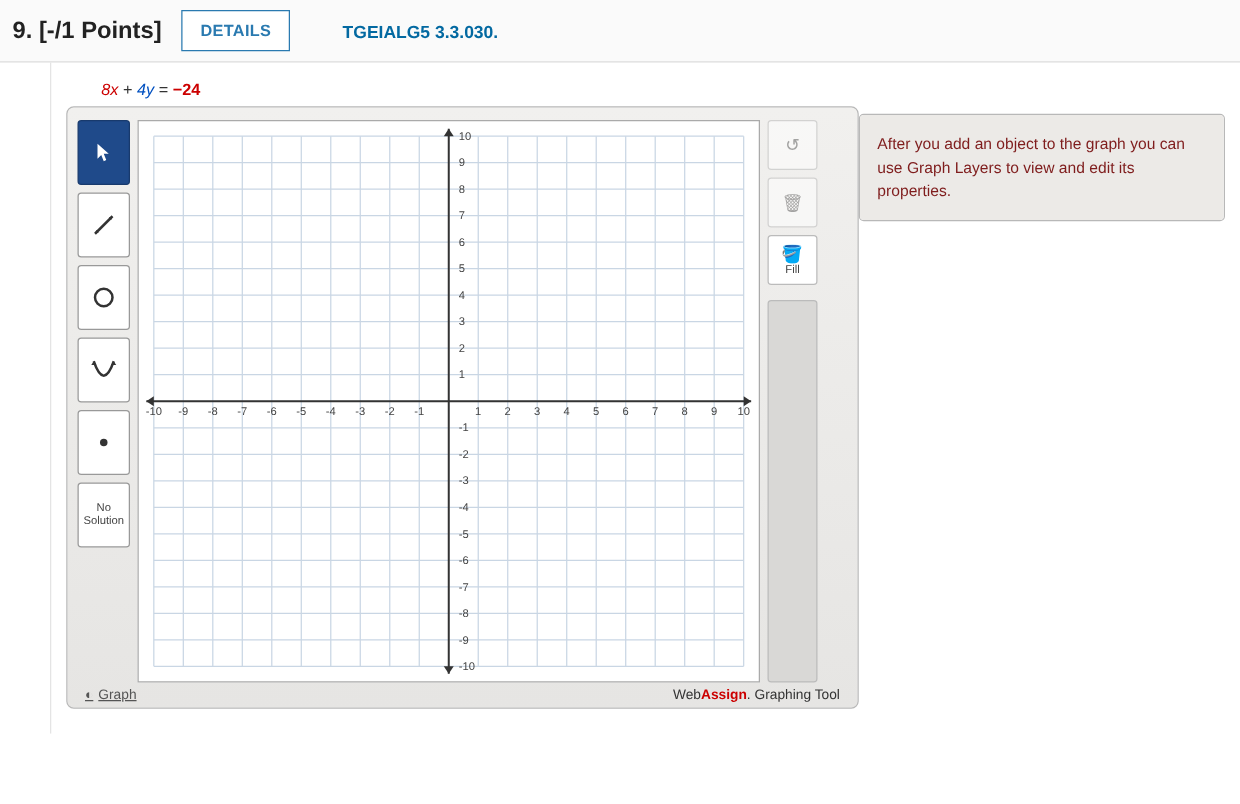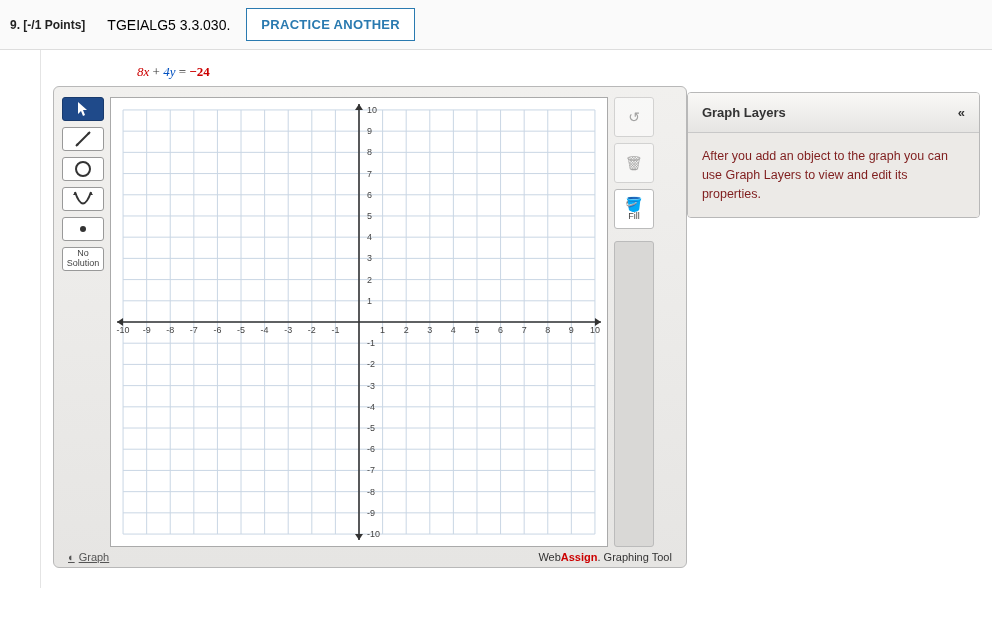--- a/index.html
+++ b/index.html
@@ -14,43 +14,43 @@
   .header-bar {
     display: flex;
     align-items: center;
     padding: 8px 10px;
     border-bottom: 1px solid #ddd;
     background: #fafafa;
     gap: 10px;
   }
   .points {
     font-weight: bold;
-    font-size: 12px;
+    font-size: 19px;
     color: #222;
     padding-right: 6px;
   }
   .q-num { font-weight: bold; }
   .hbtn {
     border: 1px solid #2a7ab0;
     color: #2a7ab0;
     background: #fff;
     padding: 8px 14px;
     font-size: 13px;
     font-weight: 600;
     letter-spacing: .3px;
     cursor: pointer;
   }
-  .book-ref { font-weight: normal; font-size: 14px; color: #000000; padding: 0 6px;}
+  .book-ref { font-weight: bold; font-size: 14px; color: #0369a1; padding: 0 6px; margin-left: 26px;}
   .content {
     margin-left: 40px;
     padding: 14px 12px 20px 12px;
     border-left: 1px solid #e4e4e4;
   }
   .instr { color: #222; margin: 6px 0 10px 14px; }
-  .equation { margin-left: 84px; margin-bottom: 6px; font-family: Liberation Serif, serif;}
+  .equation { margin-left: 28px; margin-bottom: 6px; font-family: Liberation Sans, sans-serif;}
   .eq-8x { color: #c00; font-style: italic;}
   .eq-4y { color: #0050c0; font-style: italic;}
   .eq-neg { color: #c00; font-weight: bold;}
   .graph-area {
     display: flex;
     gap: 0;
     align-items: flex-start;
   }
   .graph-panel {
     width: 640px;
@@ -63,21 +63,21 @@
   .graph-inner { display: flex; }
   .toolcol {
     width: 48px;
     display: flex;
     flex-direction: column;
     gap: 6px;
     align-items: stretch;
     padding-right: 6px;
   }
   .toolbtn {
-    height: 24px;
+    height: 52px;
     background: #fff;
     border: 1px solid #999;
     border-radius: 3px;
     display: flex;
     align-items: center;
     justify-content: center;
     cursor: pointer;
     font-size: 14px;
   }
   .toolbtn.active {
@@ -151,22 +151,22 @@
   svg text { font-family: Arial, sans-serif; }
 </style>
 </head>
 <body>
 
 <div class="header-bar">
   <span class="points">
     <span class="q-num">9.</span>
     <span>[-/1 Points]</span>
   </span>
+  <button class="hbtn">DETAILS</button>
   <span class="book-ref">TGEIALG5 3.3.030.</span>
-  <button class="hbtn">PRACTICE ANOTHER</button>
 </div>
 
 <div class="content">
   <div class="equation">
     <span class="eq-8x">8x</span><span> + </span><span class="eq-4y">4y</span><span> = </span><span class="eq-neg">−24</span>
   </div>
 
   <div class="graph-area">
     <div class="graph-panel">
       <div class="graph-inner">
@@ -318,20 +318,16 @@
           <span>◐</span>
           <span>Graph</span>
         </span>
         <span class="wa-brand">
           <span style="font-weight:normal">Web</span><b>Assign</b><span>. Graphing Tool</span>
         </span>
       </div>
     </div>
 
     <div class="layers-panel">
-      <div class="layers-head">
-        <span>Graph Layers</span>
-        <span class="chev">«</span>
-      </div>
       <div class="layers-body">After you add an object to the graph you can use Graph Layers to view and edit its properties.</div>
     </div>
   </div>
 </div>
 
 </body></html>

